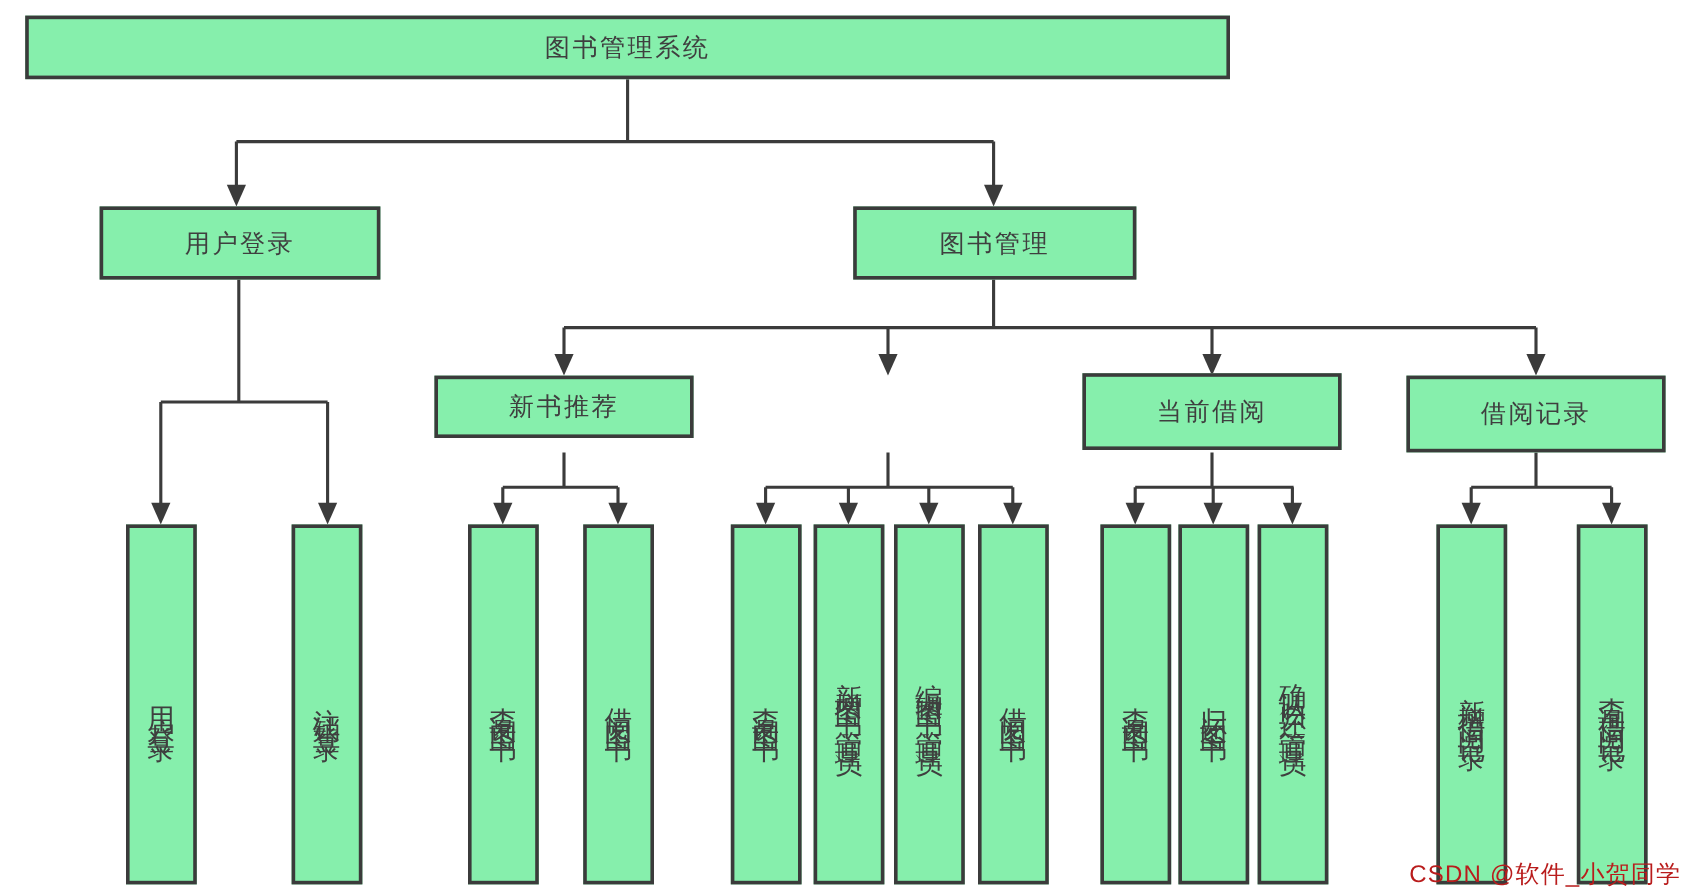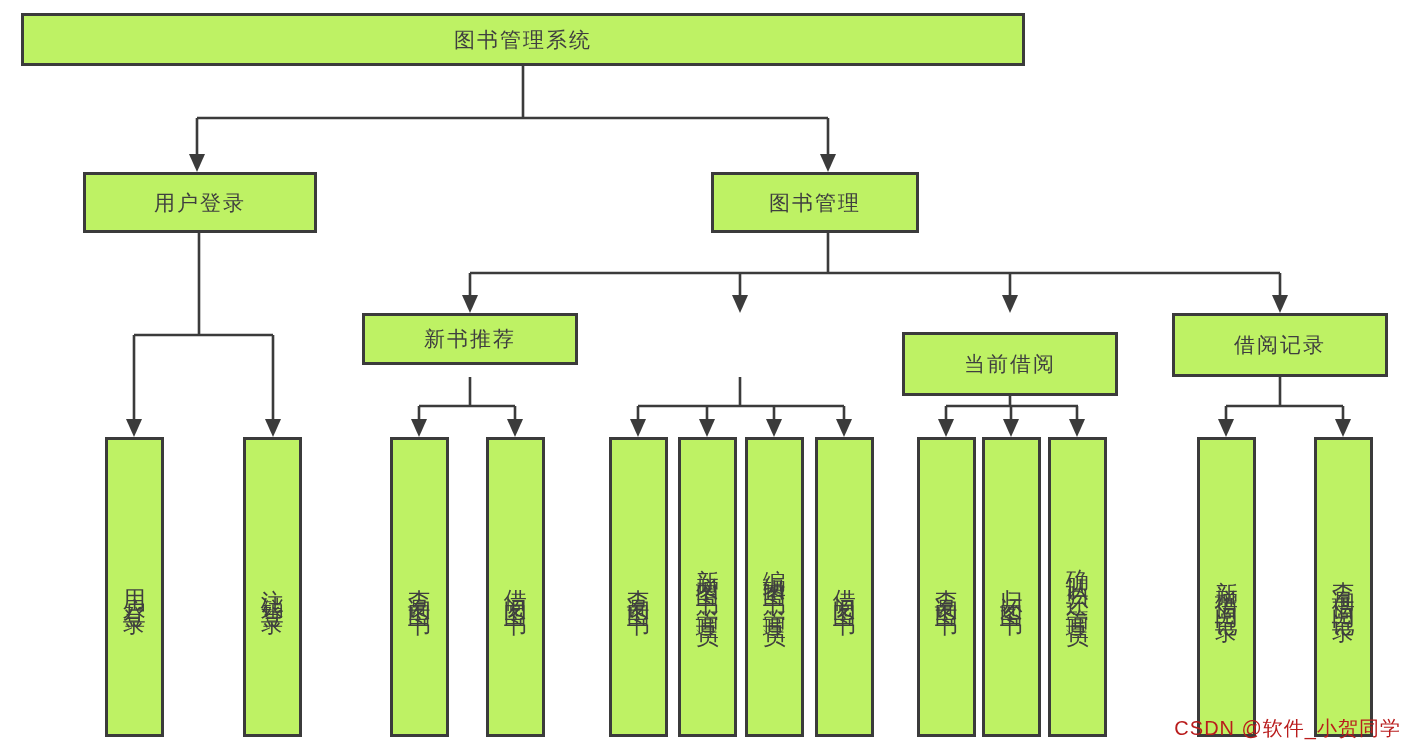--- a/index.html
+++ b/index.html
@@ -1,19 +1,19 @@
 <!DOCTYPE html>
 <html><head>
 <meta charset="utf-8">
 <style>
   html,body{margin:0;padding:0;background:#ffffff;}
   #stage{position:relative;width:1405px;height:747px;background:#ffffff;overflow:hidden;
          font-family:"Liberation Sans", sans-serif;}
   #wires{position:absolute;left:0;top:0;width:1405px;height:747px;z-index:0;}
-  .node{position:absolute;box-sizing:border-box;border:3px solid #3b3b3b;background:#bef264;
+  .node{position:absolute;box-sizing:border-box;border:3px solid #3b3b3b;background:#86efac;
         display:flex;align-items:center;justify-content:center;color:#3f3f3f;z-index:1;}
   .hlabel{font-size:21px;letter-spacing:2px;white-space:nowrap;}
   .leaf .vlabel{writing-mode:vertical-rl;text-orientation:mixed;font-size:23px;
                 letter-spacing:8px;line-height:1.15;white-space:nowrap;}
   .watermark{position:absolute;right:4px;top:715px;z-index:5;font-size:20px;
              color:#b91c1c;letter-spacing:1px;white-space:nowrap;}
 </style>
 </head>
 <body>
 
@@ -50,28 +50,28 @@
     </g>
   </svg>
 
   <div class="node" style="left:21px;top:13px;width:1004px;height:53px">
     <span class="hlabel">图书管理系统</span>
   </div>
 
   <div class="node" style="left:83px;top:172px;width:234px;height:61px">
     <span class="hlabel">用户登录</span>
   </div>
-  <div class="node" style="left:711px;top:172px;width:208px;height:61px">
+  <div class="node" style="left:711px;top:172px;width:236px;height:61px">
     <span class="hlabel">图书管理</span>
   </div>
 
   <div class="node" style="left:362px;top:313px;width:216px;height:52px">
     <span class="hlabel">新书推荐</span>
   </div>
-  <div class="node" style="left:902px;top:332px;width:216px;height:64px">
+  <div class="node" style="left:902px;top:311px;width:216px;height:64px">
     <span class="hlabel">当前借阅</span>
   </div>
   <div class="node" style="left:1172px;top:313px;width:216px;height:64px">
     <span class="hlabel">借阅记录</span>
   </div>
 
   <div class="node leaf" style="left:105px;top:437px;width:59px;height:300px">
     <span class="vlabel">用户登录</span>
   </div>
   <div class="node leaf" style="left:243px;top:437px;width:59px;height:300px">

